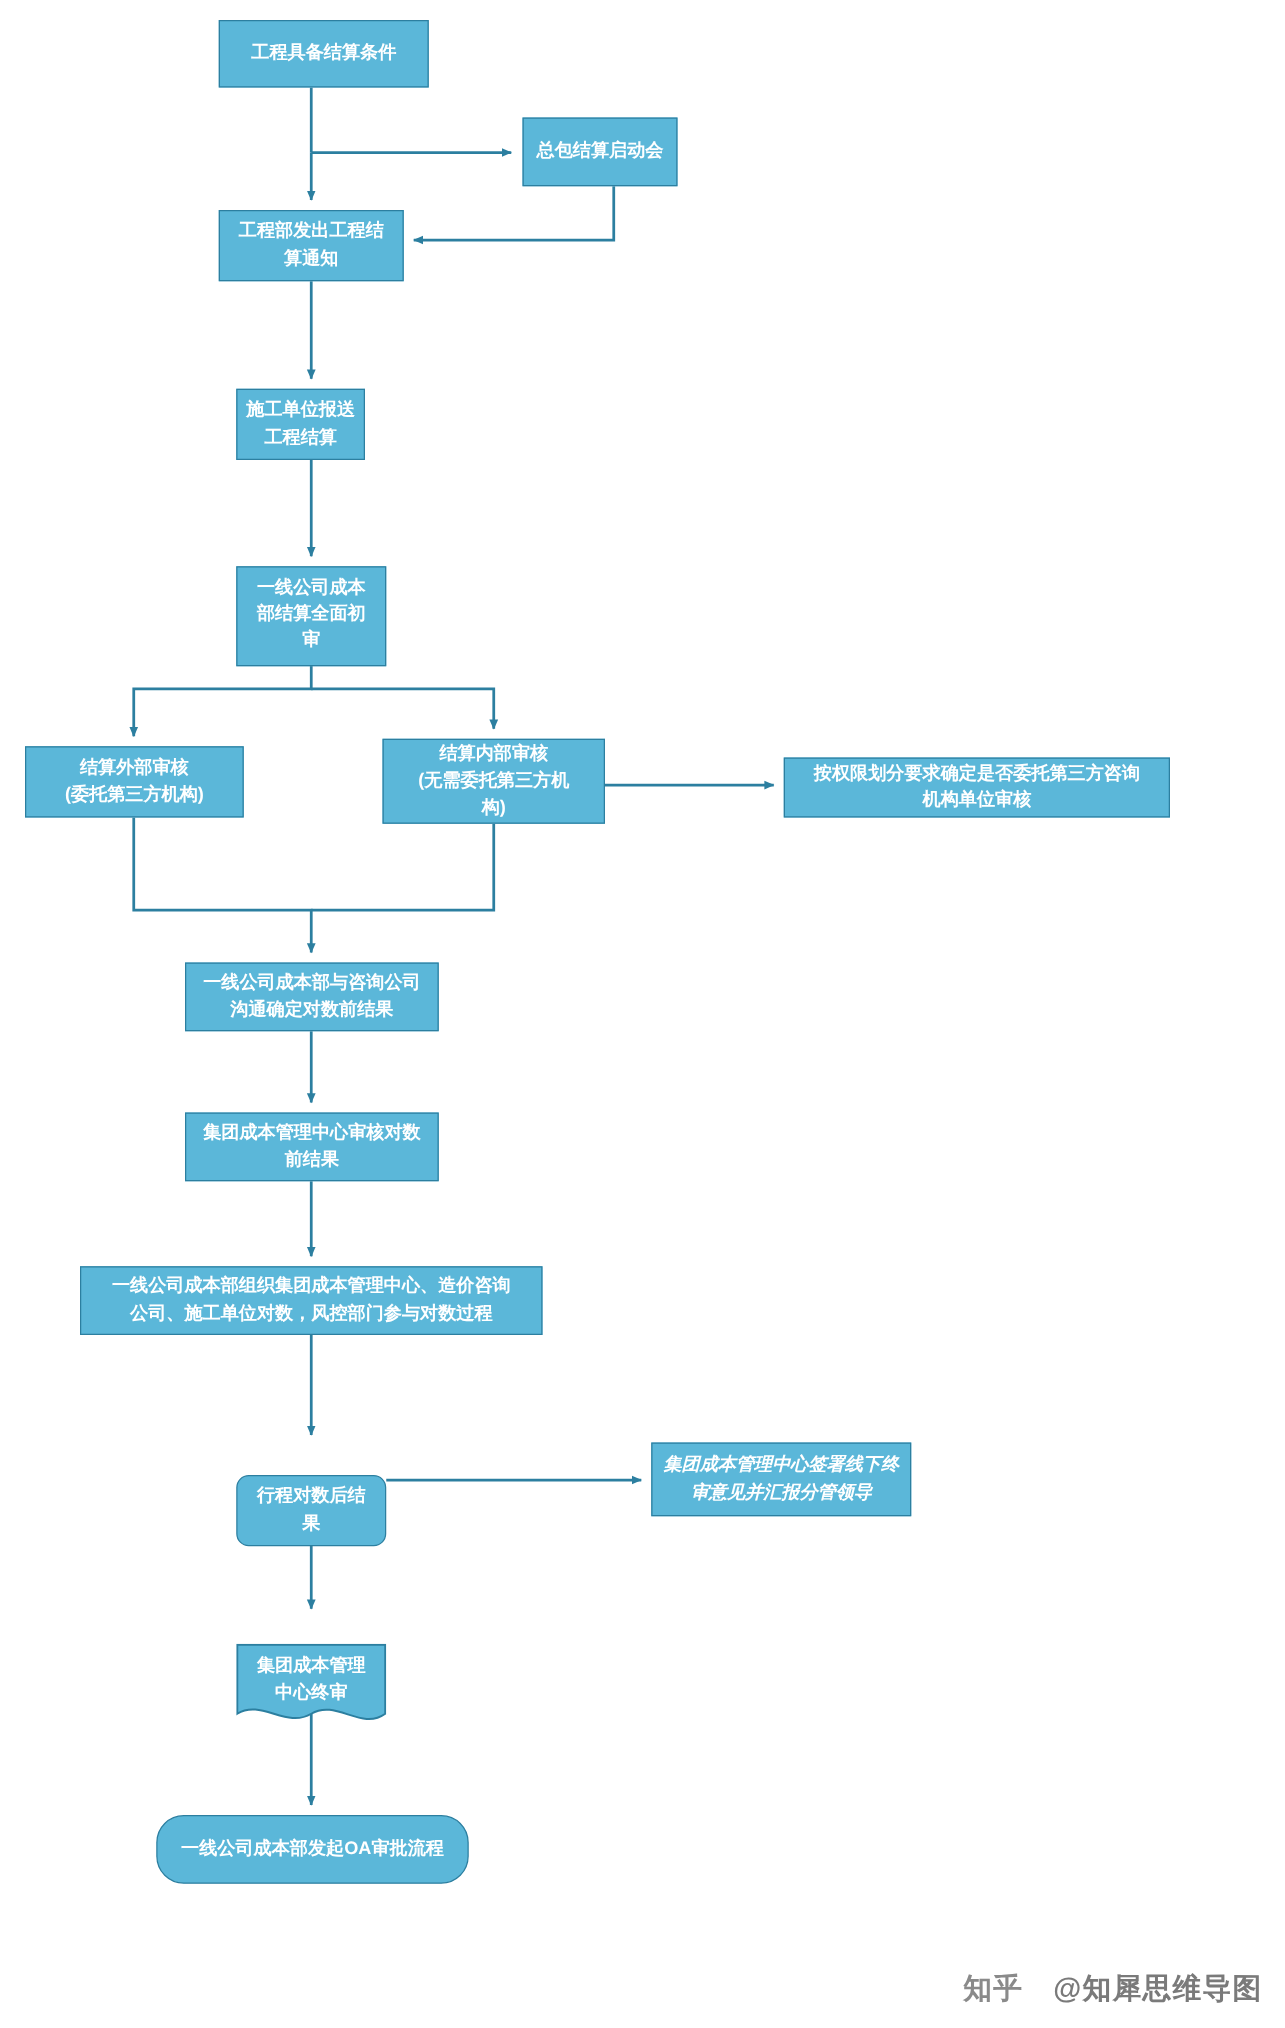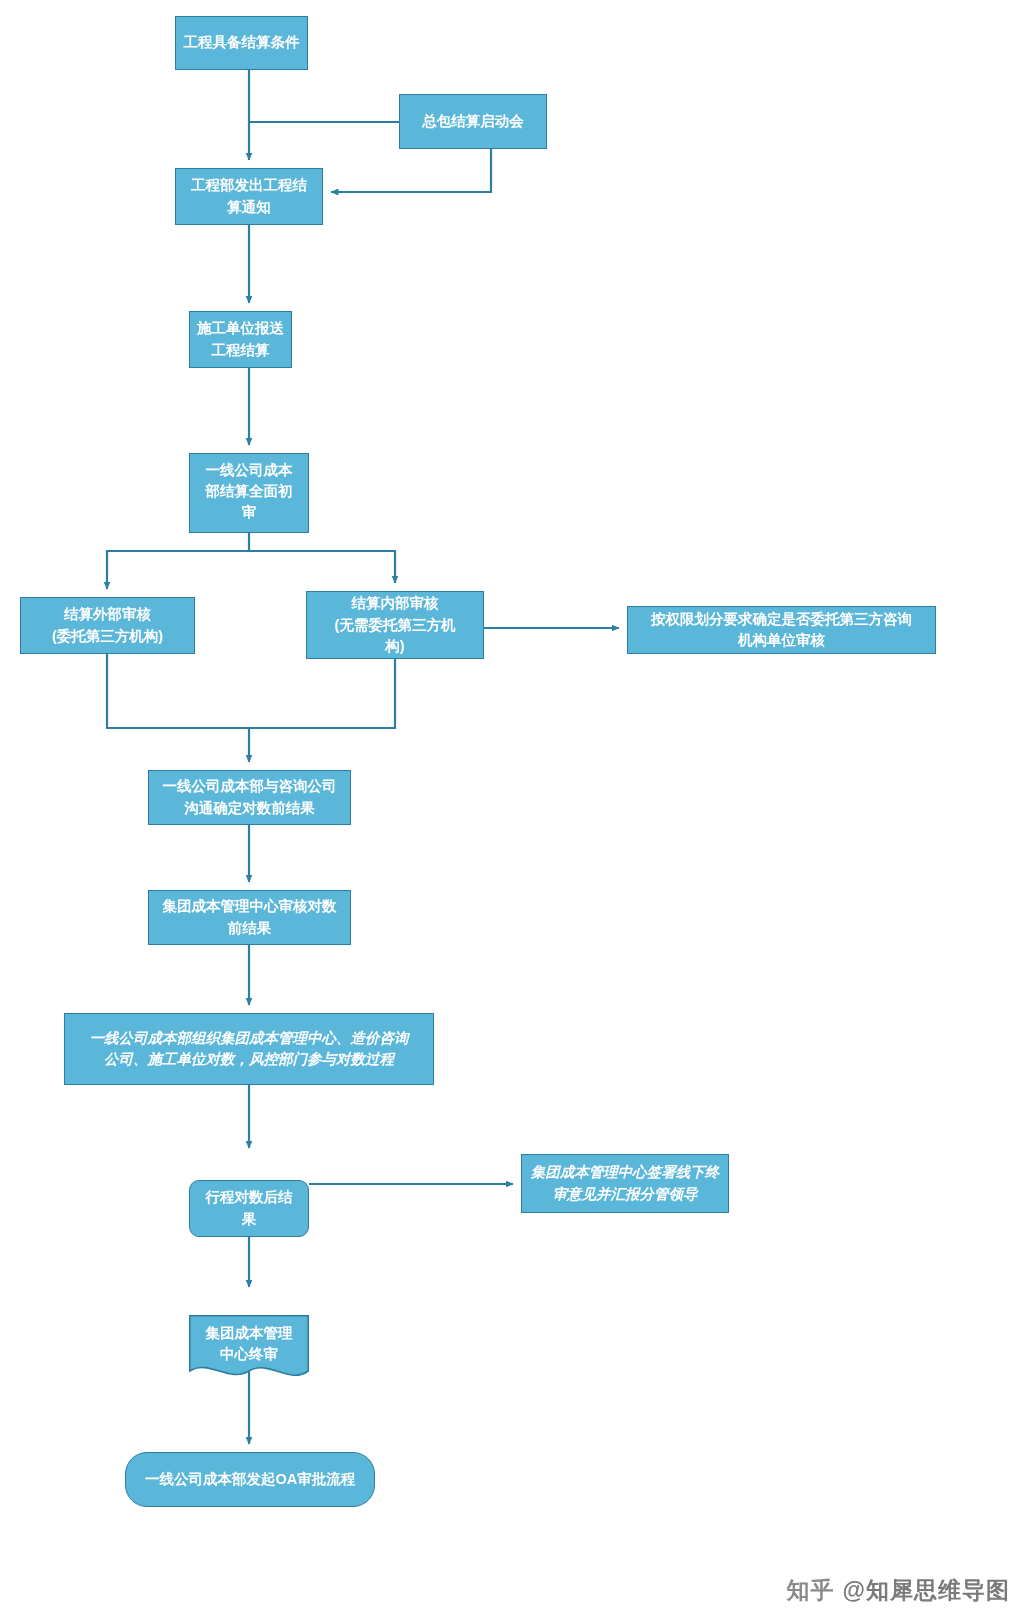--- a/index.html
+++ b/index.html
@@ -63,21 +63,21 @@
     width: 1028px;
     height: 1622px;
     pointer-events: none;
   }
   .watermark {
     position: absolute;
     right: 18px;
     bottom: 16px;
     display: flex;
     align-items: center;
-    gap: 8px;
+    gap: 24px;
     color: #7a7a7a;
     font-size: 23px;
     font-weight: bold;
     letter-spacing: 1px;
   }
   .wm-logo {
     font-size: 23px;
     font-weight: bold;
     color: #8a8a8a;
   }
@@ -122,25 +122,25 @@
       <path d="M249,1068 L249,1148" marker-end="url(#arrow)"></path>
 
       <path d="M309,1184 L513,1184" marker-end="url(#arrow)"></path>
 
       <path d="M249,1213 L249,1287" marker-end="url(#arrow)"></path>
 
       <path d="M249,1363 L249,1444" marker-end="url(#arrow)"></path>
     </g>
   </svg>
 
-  <div class="node" style="left:175px; top:16px; width:133px; height:54px;">
+  <div class="node" style="left:175px; top:16px; width:168px; height:54px;">
     <span>工程具备结算条件</span>
   </div>
 
-  <div class="node" style="left:399px; top:94px; width:148px; height:55px;">
+  <div class="node" style="left:418px; top:94px; width:124px; height:55px;">
     <span>总包结算启动会</span>
   </div>
 
   <div class="node" style="left:175px; top:168px; width:148px; height:57px;">
     <span>工程部发出工程结
 算通知</span>
   </div>
 
   <div class="node" style="left:189px; top:311px; width:103px; height:57px;">
     <span>施工单位报送
@@ -172,21 +172,21 @@
   <div class="node" style="left:148px; top:770px; width:203px; height:55px;align-items:center;">
     <span>一线公司成本部与咨询公司
 沟通确定对数前结果</span>
   </div>
 
   <div class="node" style="left:148px; top:890px; width:203px; height:55px;">
     <span>集团成本管理中心审核对数
 前结果</span>
   </div>
 
-  <div class="node" style="left:64px; top:1013px; width:370px; height:72px;font-style:italic;">
+  <div class="node" style="left:64px; top:1013px; width:370px; height:55px;">
     <span>一线公司成本部组织集团成本管理中心、造价咨询
 公司、施工单位对数，风控部门参与对数过程</span>
   </div>
 
   <div class="node" style="left:189px; top:1180px; width:120px; height:57px;border-radius:10px;">
     <span>行程对数后结
 果</span>
   </div>
 
   <div class="node" style="left:521px; top:1154px; width:208px; height:59px;font-style:italic;">

